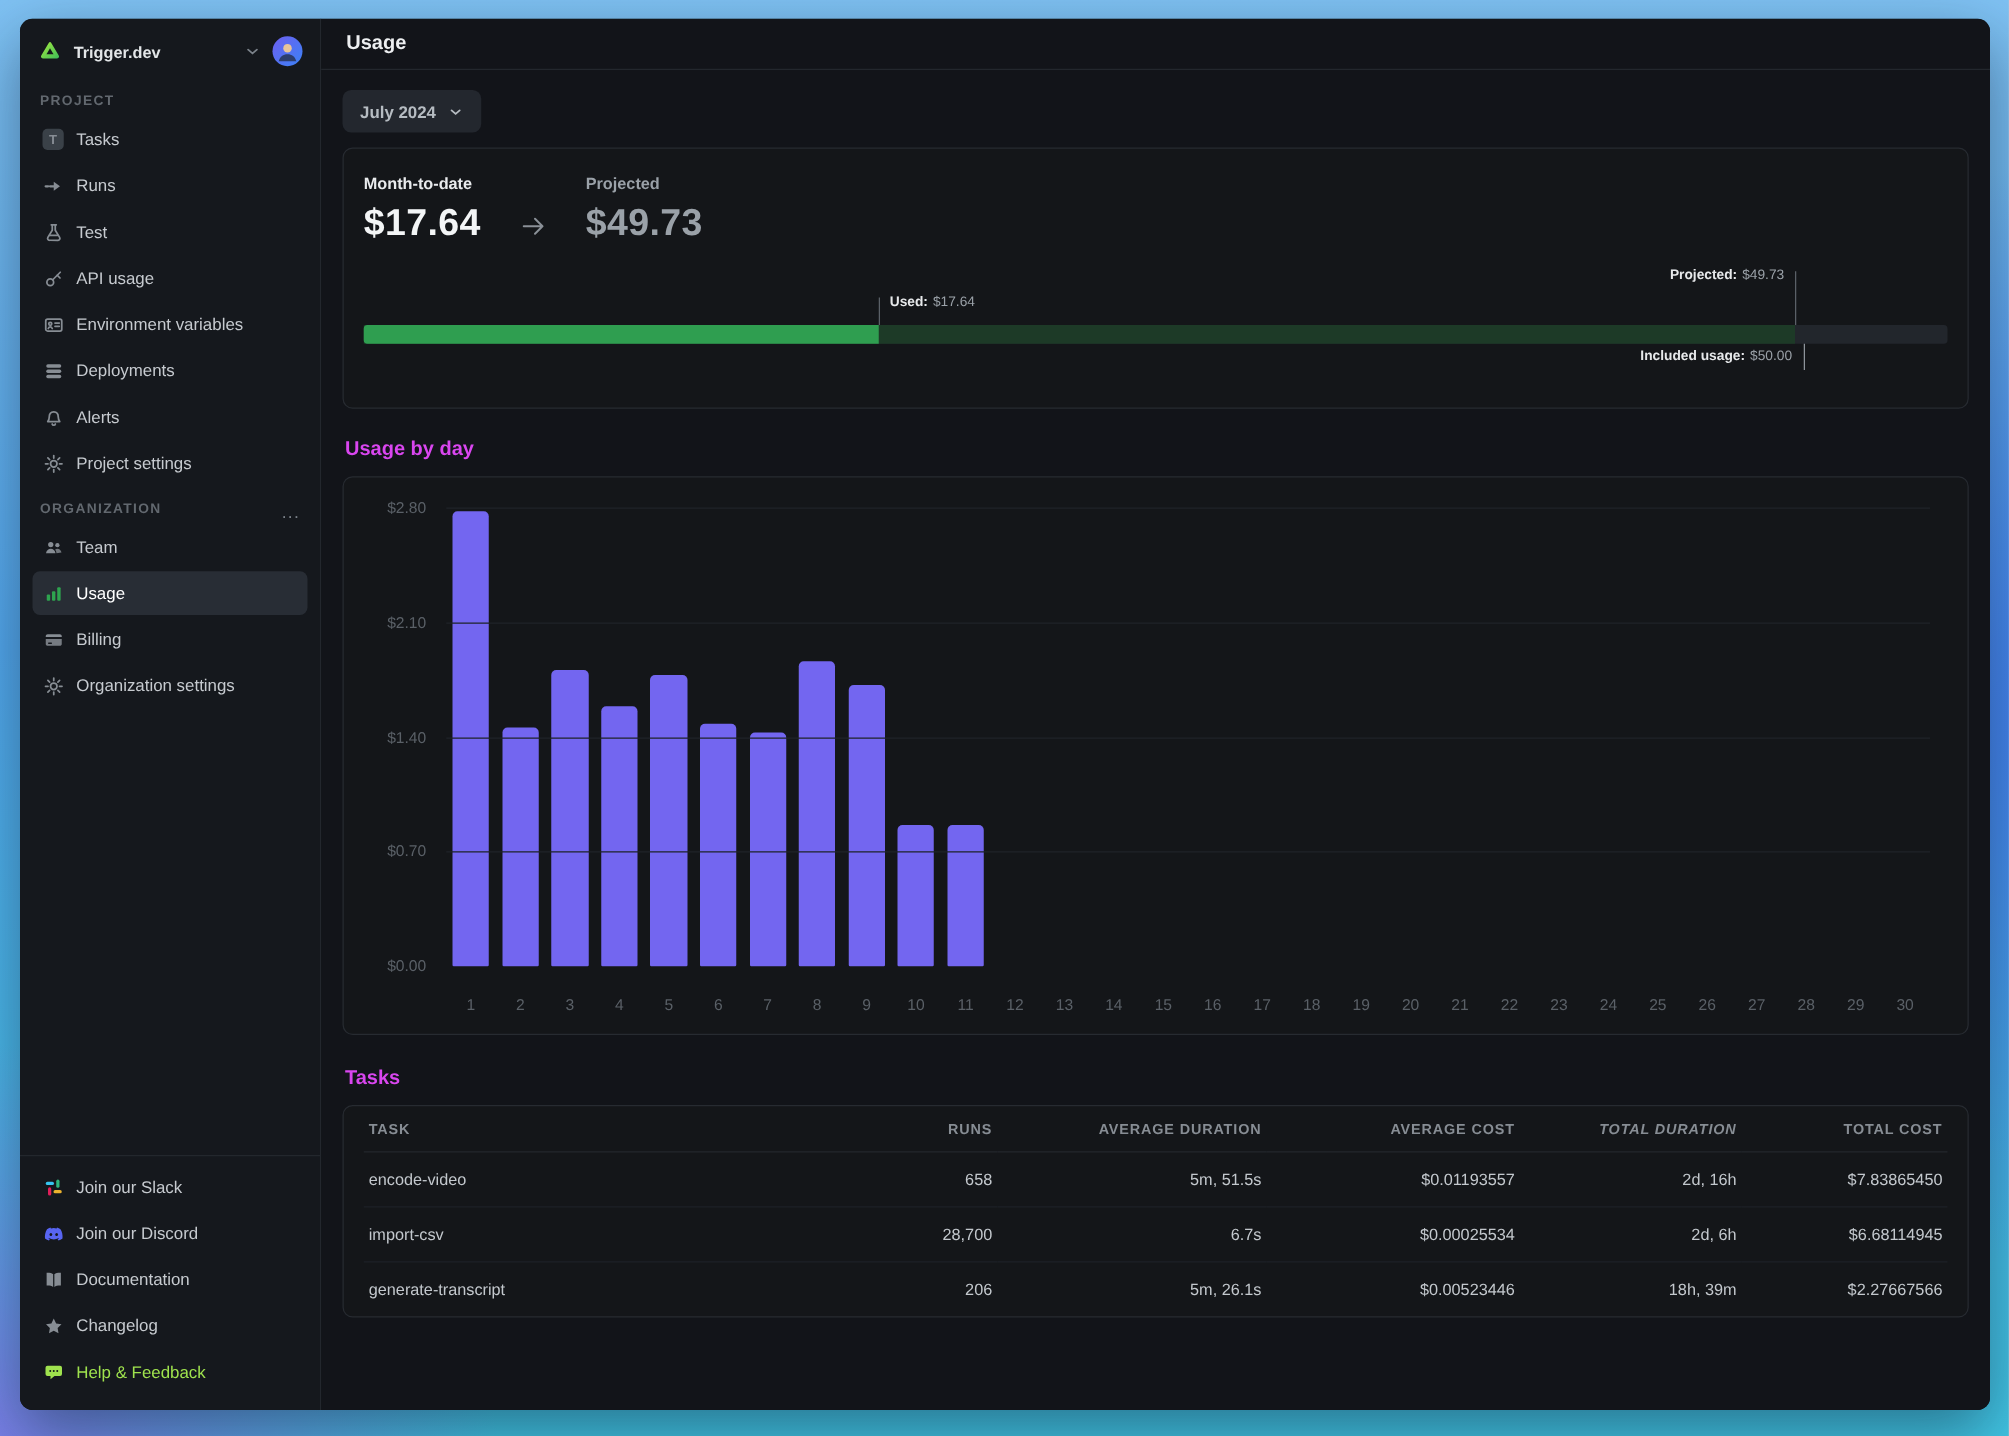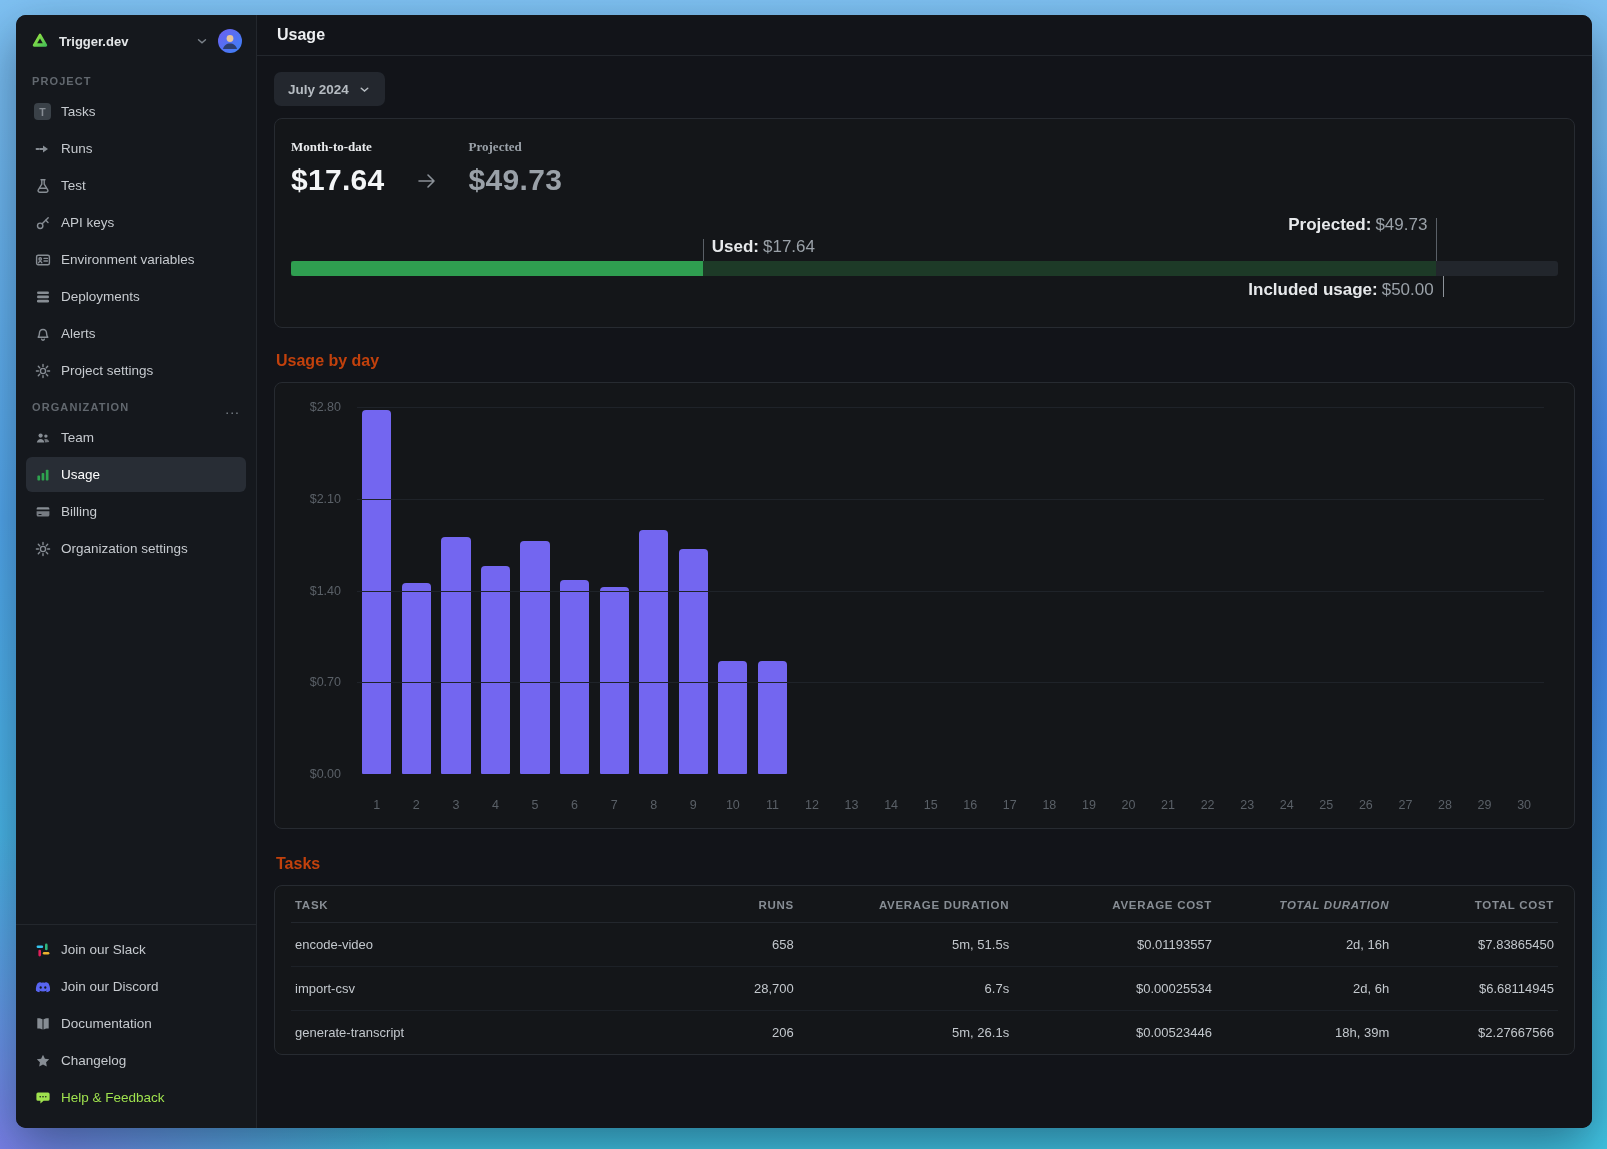--- a/index.html
+++ b/index.html
@@ -48,41 +48,41 @@
 
   .month-btn { display:inline-flex; align-items:center; gap:9px; background:#23272e; border:none;
     color:#b6bcc2; font-size:13.5px; font-weight:600; padding:0 14px; height:34px; border-radius:7px;
     cursor:pointer; margin-bottom:12px; font-family:inherit; }
 
   .card { border:1px solid #272b31; border-radius:8px; background:#141619; }
 
   
   .summary-card { padding:20px 16px 24px; margin-bottom:24px; }
   .summary-top { display:flex; align-items:flex-start; gap:30px; }
-  .metric-label { font-size:13px; font-weight:700; color:#e9ebed; margin-bottom:8px;font-family:Liberation Serif, serif; }
+  .metric-label { font-size:13px; font-weight:700; color:#e9ebed; margin-bottom:8px; }
   .metric-value { font-size:30px; font-weight:700; color:#f3f5f6; letter-spacing:.3px; }
   .metric.projected .metric-label, .metric.projected .metric-value { color:#9aa1a8; }
   .arrow-icon { color:#8a9097; margin-top:30px; display:flex; }
 
-  .pb-wrap { position:relative; height:88px; margin-top:18px; font-size:17px; }
+  .pb-wrap { position:relative; height:88px; margin-top:18px; font-size:11px; }
   .pb-track { position:absolute; left:0; right:0; top:46px; height:15px; background:#22262c; border-radius:3px; }
   .pb-projected { position:absolute; left:0; top:0; bottom:0; background:#1d3a27; }
   .pb-used { position:absolute; left:0; top:0; bottom:0; background:#2f9e50; border-radius:3px 0 0 3px; }
   .pb-line { position:absolute; width:1px; background:#5a6067; }
   .pb-line.used { left:32.5%; top:24px; height:22px; }
   .pb-line.projected { left:90.4%; top:3px; height:43px; }
   .pb-line.included { left:90.9%; top:61px; height:21px; background:#8d939a; }
   .pb-label { position:absolute; white-space:nowrap; }
   .pb-label .strong { font-weight:700; color:#e7e9eb; }
   .pb-label .val { color:#9aa1a8; margin-left:4px; }
   .pb-label.used { left:calc(32.5% + 9px); top:22px; }
   .pb-label.projected { right:calc(9.6% + 9px); top:0; }
   .pb-label.included { right:calc(9.1% + 9px); top:65px; }
 
-  .section-heading { font-size:16px; font-weight:700; color:#c2410c; margin:0 0 12px 2px; }
+  .section-heading { font-size:16px; font-weight:700; color:#d946ef; margin:0 0 12px 2px; }
 
   
   .chart-card { position:relative; height:447px; margin-bottom:26px; }
   .chart-plot { position:absolute; left:82px; right:30px; top:24px; bottom:54px; display:flex; align-items:flex-end; }
   .gridline { position:absolute; left:0; right:0; height:1px; background:#1f2329; }
   .y-label { position:absolute; right:100%; margin-right:16px; transform:translateY(-50%);
     font-size:12.5px; color:#5a6067; white-space:nowrap; }
   .bar-slot { flex:1 1 0; height:100%; display:flex; align-items:flex-end; justify-content:center; }
   .bar { width:74%; background:#7366f0; border-radius:4px 4px 1px 1px; }
   .x-labels { position:absolute; left:82px; right:30px; bottom:16px; display:flex; }
@@ -160,21 +160,21 @@
       <span>Test</span>
     </div>
     <div class="nav-item">
       <span class="icon">
           <svg viewBox="0 0 16 16" width="16" height="16" fill="none" stroke="currentColor" stroke-width="1.4" stroke-linecap="round">
             <circle cx="5.2" cy="10.8" r="2.7"></circle>
             <path d="M7.2 8.8 13.2 2.8"></path>
             <path d="M10.8 5.2l2.2 2.2"></path>
           </svg>
         </span>
-      <span>API keys</span>
+      <span>API usage</span>
     </div>
     <div class="nav-item">
       <span class="icon">
           <svg viewBox="0 0 16 16" width="16" height="16" fill="none" stroke="currentColor" stroke-width="1.4">
             <rect x="1.6" y="3.2" width="12.8" height="9.6" rx="1.5"></rect>
             <circle cx="5.2" cy="7" r="1.2"></circle>
             <path d="M3.6 10.8c.4-1 .9-1.4 1.6-1.4s1.2.4 1.6 1.4" stroke-linecap="round"></path>
             <path d="M9 6.4h3.4M9 9h3.4" stroke-linecap="round"></path>
           </svg>
         </span>

